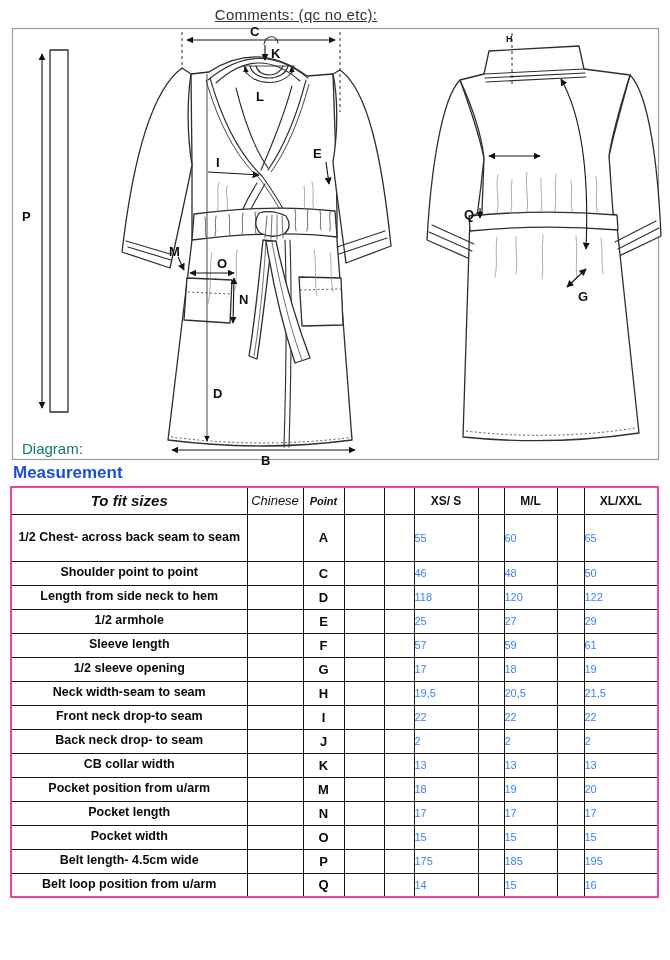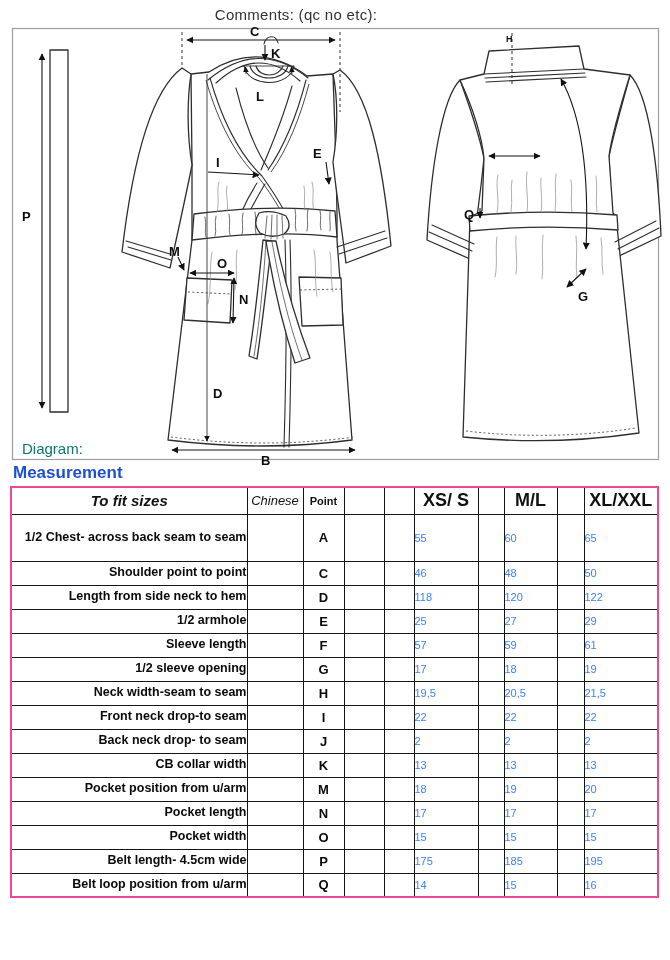--- a/index.html
+++ b/index.html
@@ -1,18 +1,18 @@
 <!DOCTYPE html>
 <html><head>
 <meta charset="utf-8">
 <style>
   html,body{margin:0;padding:0;background:#fff;}
   body{width:670px;height:960px;position:relative;font-family:"Liberation Sans",sans-serif;color:#111;overflow:hidden;}
 
-  .comments{position:absolute;top:6px;left:0;width:592px;text-align:center;font-size:15px;color:#333;letter-spacing:.3px;}
+  .comments{position:absolute;top:6px;left:0;width:592px;text-align:center;font-size:15px;color:#333;letter-spacing:.3px;text-decoration:underline;}
 
   .diagram-wrap{position:absolute;left:0;top:0;}
   svg text{font-family:"Liberation Sans",sans-serif;}
   .garment{fill:#fff;stroke:#2e2e2e;stroke-width:1.3;stroke-linejoin:round;}
   .line{fill:none;stroke:#2e2e2e;stroke-width:1.1;stroke-linecap:round;}
   .thin{fill:none;stroke:#555;stroke-width:.85;stroke-linecap:round;}
   .sketch{fill:none;stroke:#8d8d8d;stroke-width:.7;stroke-linecap:round;}
   .dots{fill:none;stroke:#555;stroke-width:1;stroke-dasharray:2 2.4;}
   .meas{fill:none;stroke:#141414;stroke-width:1.1;}
   .measthin{fill:none;stroke:#333;stroke-width:.9;}
@@ -24,23 +24,23 @@
   .diagram-caption{position:absolute;left:22px;top:440px;font-size:15px;color:#0f766e;}
   .section-title{position:absolute;left:13px;top:463px;font-size:17px;font-weight:bold;color:#1d4ed8;}
 
   table.meas-table{position:absolute;left:10px;top:486px;border-collapse:collapse;table-layout:fixed;width:647px;border:2px solid #ec4899;}
   .meas-table td,.meas-table th{border:1px solid #151515;padding:0;overflow:hidden;vertical-align:middle;}
   .meas-table tr.hdr{height:27px;}
   .meas-table tr.rowA{height:47px;}
   .meas-table tr.r{height:24px;}
   .h-fit{font-style:italic;font-weight:bold;font-size:15px;text-align:center;}
   .h-chinese{font-style:italic;font-weight:normal;font-size:13px;text-align:center;}
-  .h-point{font-weight:bold;font-size:11px;text-align:center;}
-  .h-size{font-weight:bold;font-size:18px;text-align:center;}
-  .c-label{font-weight:bold;font-size:12.5px;text-align:right;padding:0 3px 0 4px;line-height:1.25;color:#0a0a0a;}
+  .h-point{font-style:italic;font-weight:bold;font-size:11px;text-align:center;}
+  .h-size{font-weight:bold;font-size:12px;text-align:center;}
+  .c-label{font-weight:bold;font-size:12.5px;text-align:center;padding:0 3px 0 4px;line-height:1.25;color:#0a0a0a;}
   .c-point{font-weight:bold;font-size:13px;text-align:center;color:#0a0a0a;}
   .c-val{font-weight:normal;font-size:11px;text-align:left;color:#3b82f6;}
   .va-top{vertical-align:top;padding-top:1px;}
   .va-bot{vertical-align:bottom;padding-bottom:3px;}
 </style>
 </head>
 <body>
 
 <div class="comments">Comments: (qc no etc):</div>
 

